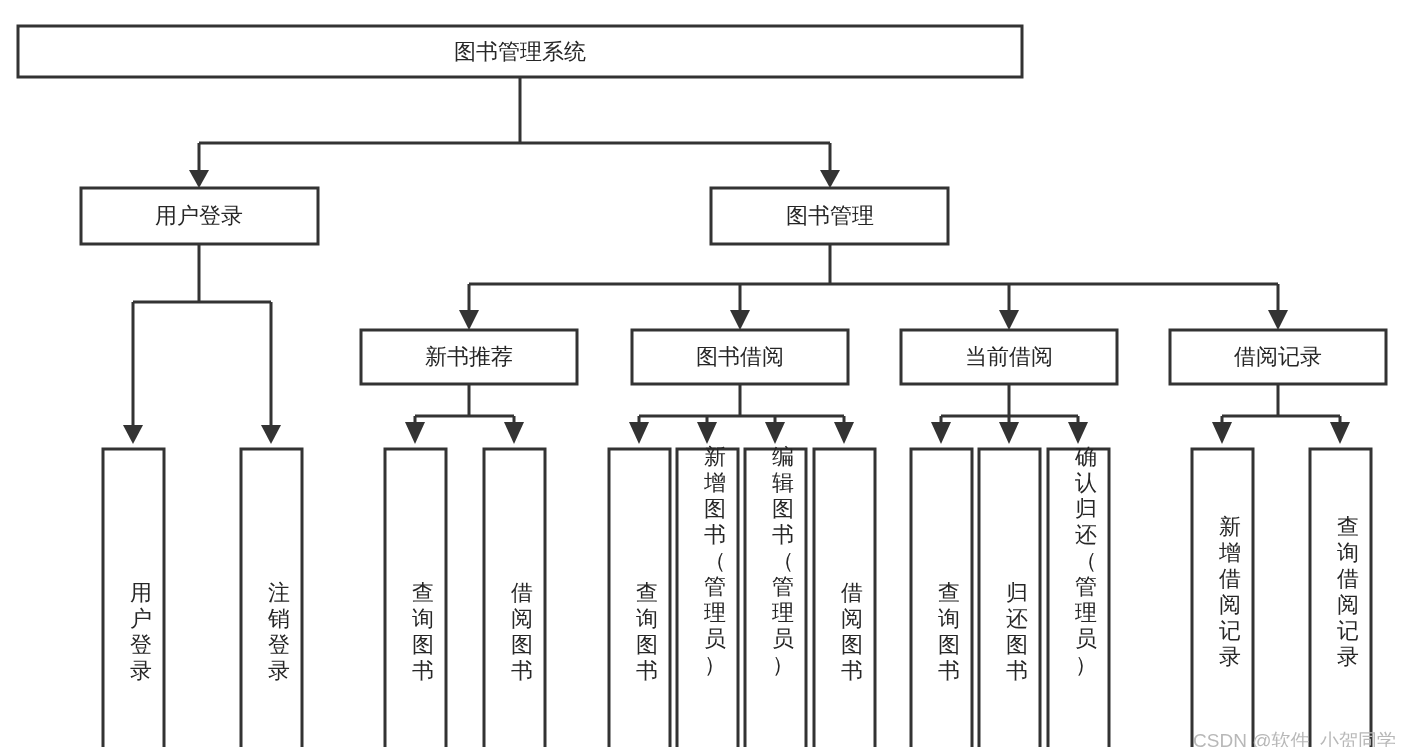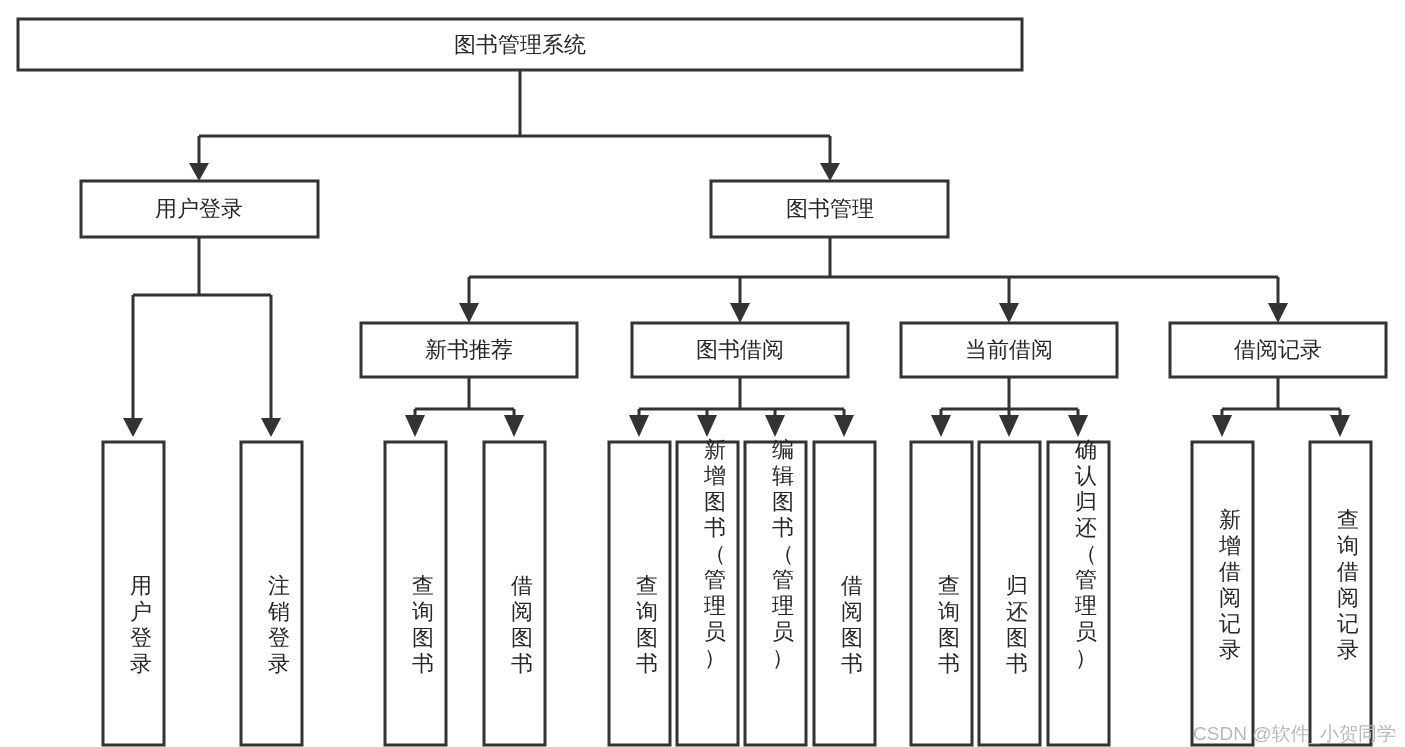--- a/index.html
+++ b/index.html
@@ -10,21 +10,21 @@
   body {
     width: 1405px;
     height: 747px;
     font-family: "Liberation Sans", "DejaVu Sans", sans-serif;
     overflow: hidden;
     position: relative;
   }
   #diagram-root {
     position: absolute;
     left: 0;
-    top: 5px;
+    top: 12px;
     width: 1405px;
     height: 529px;
   }
   svg#flow {
     display: block;
     width: 1405px;
     height: 747px;
   }
   .node-box {
     fill: #ffffff;

